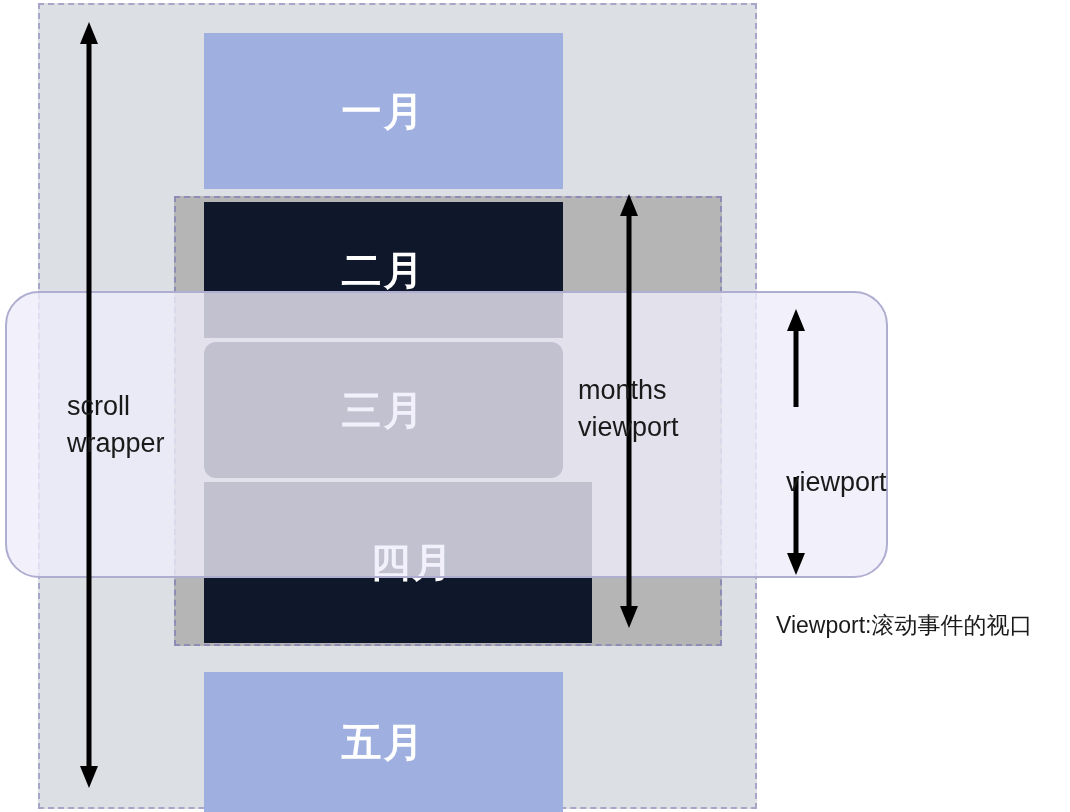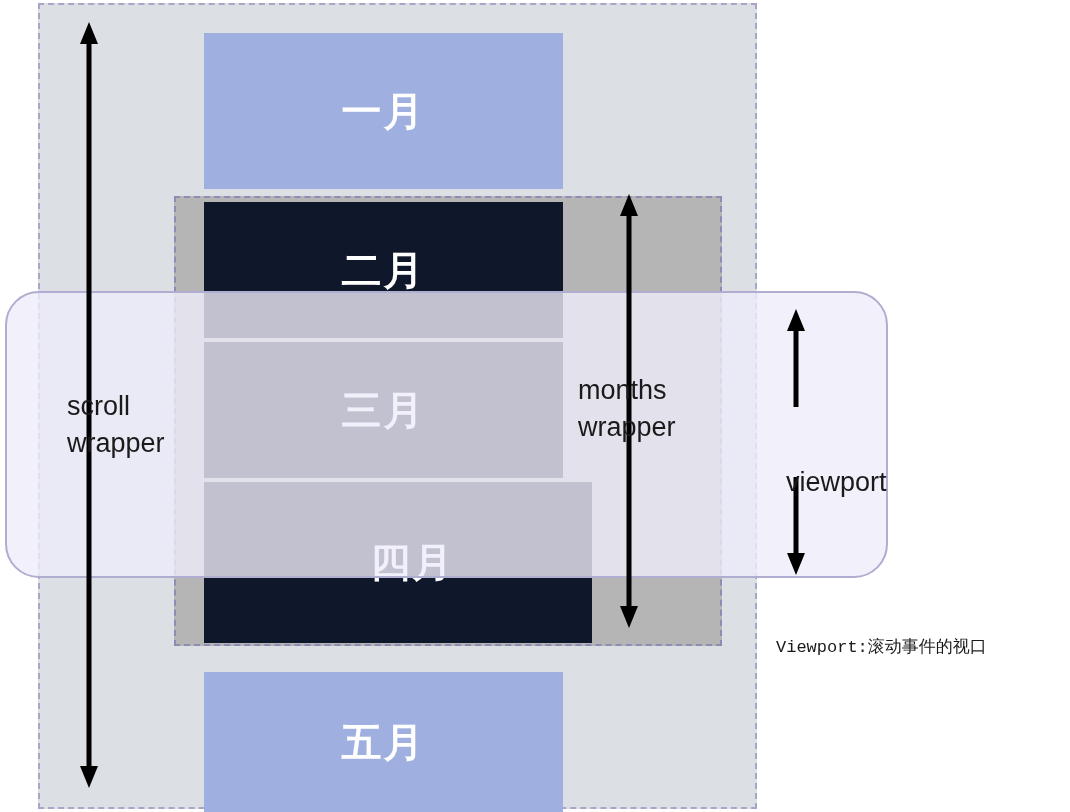--- a/index.html
+++ b/index.html
@@ -68,21 +68,21 @@
     font-size: 40px;
     letter-spacing: 2px;
     font-family: "DejaVu Sans", "Liberation Sans", sans-serif;
     text-align: center;
   }
   .month.light { background: #9fb0e0; }
   .month.dark  { background: #0f172a; }
 
   .m-jan { top: 33px;  height: 156px; }
   .m-feb { top: 202px; height: 136px; }
-  .m-mar { top: 342px; height: 136px; }
+  .m-mar { top: 342px; height: 136px; border-radius: 12px; }
   .m-apr { top: 482px; height: 161px; padding-left: 29px; }
   .m-may { top: 672px; height: 141px; }
 
   
   .arrow-svg {
     position: absolute;
     overflow: visible;
   }
   .arrow-line {
     stroke: #000000;
@@ -98,24 +98,23 @@
     font-size: 27px;
     line-height: 1.38;
     font-family: "Liberation Sans", "DejaVu Sans", sans-serif;
     white-space: pre-line;
   }
   .label-scroll   { left: 42px;  top: 388px; width: 130px; margin-left: 25px; }
   .label-months   { left: 578px; top: 372px; width: 140px; }
   .label-viewport { left: 786px; top: 420px; width: 170px; margin-top: 44px; }
   .label-caption  {
     left: 776px; top: 610px;
-    font-size: 17px;
-    font-family: Liberation Mono, monospace;
+    font-size: 23px;
+    font-family: Liberation Sans, sans-serif;
     white-space: nowrap;
-    margin-top: 26px;
   }
 </style>
 </head>
 <body>
 
 <div id="stage">
 
   <div class="scroll-wrapper"></div>
 
   <div class="month light m-jan">
@@ -157,17 +156,17 @@
   <svg class="arrow-svg" style="left:770px; top:307px;" width="52" height="270" viewBox="0 0 52 270">
     <line class="arrow-line" x1="26" y1="16" x2="26" y2="100"></line>
     <polygon class="arrow-head" points="26,2 17,24 35,24"></polygon>
     <line class="arrow-line" x1="26" y1="170" x2="26" y2="252"></line>
     <polygon class="arrow-head" points="26,268 17,246 35,246"></polygon>
   </svg>
 
   <div class="label label-scroll">scroll
 wrapper</div>
   <div class="label label-months">months
-wrapper</div>
+viewport</div>
   <div class="label label-viewport">viewport</div>
   <div class="label label-caption">Viewport:滚动事件的视口</div>
 
 </div>
 
 </body></html>

